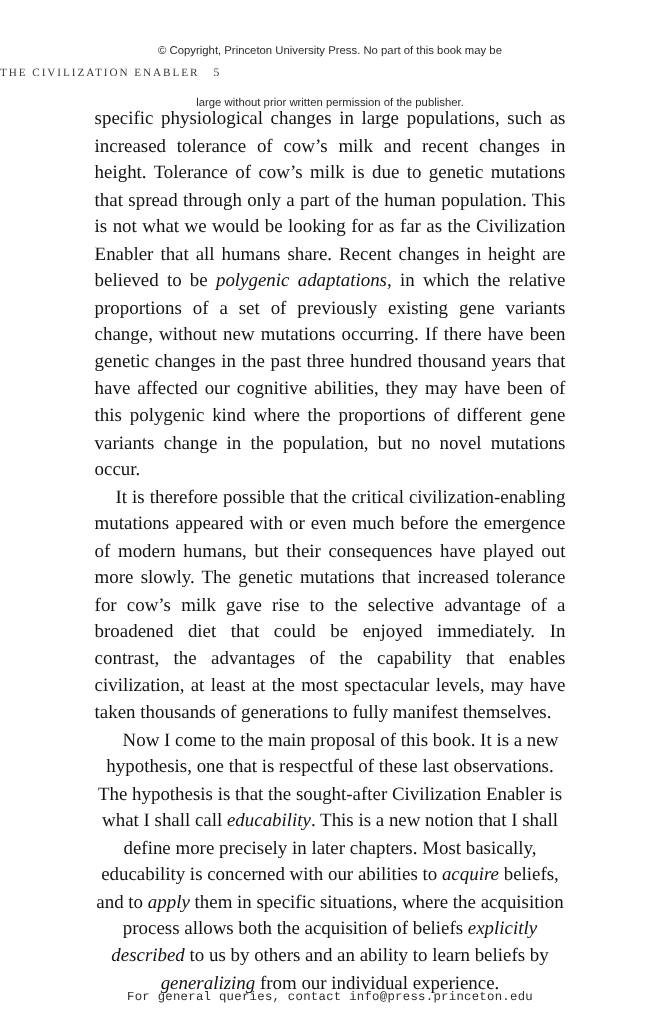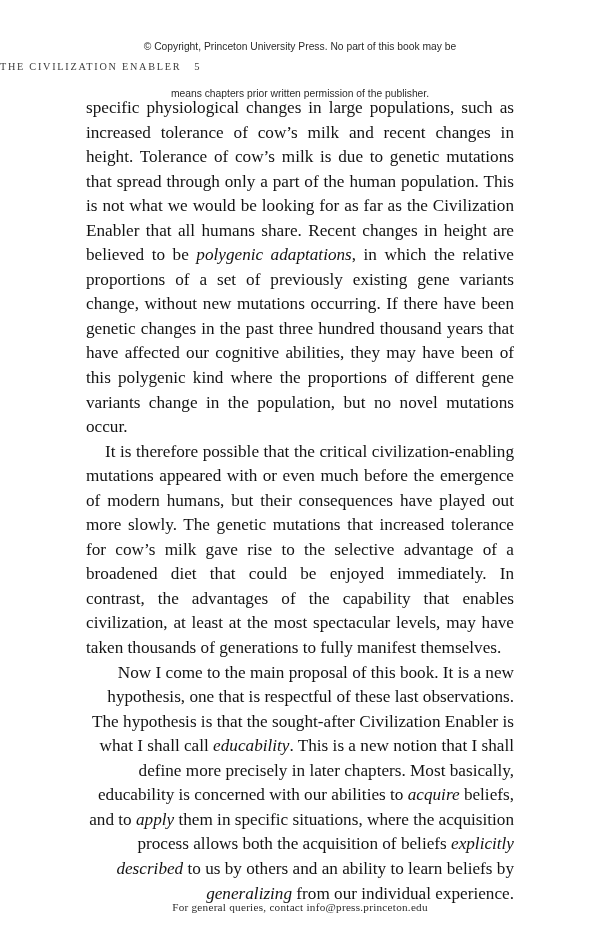--- a/index.html
+++ b/index.html
@@ -72,47 +72,47 @@
     hyphens: manual;
   }
   .body-text p {
     margin: 0;
     text-indent: 0;
   }
   .body-text p.indent {
     text-indent: 19px;
   }
   .body-text p:last-child {
-    text-align: right;
+    text-align: center;
   }
   .body-text em {
     font-style: italic;
   }
 
   
   .footer-note {
     position: absolute;
     top: 901px;
     left: 0;
     width: 600px;
     text-align: center;
-    font-family: Liberation Serif, serif;
+    font-family: Liberation Mono, monospace;
     font-size: 11.2px;
     color: #2b2b2b;
     letter-spacing: 0.25px;
   }
 </style>
 </head>
 <body>
 
 <div class="page">
 
   <div class="copyright-notice">
     <span class="cline">© Copyright, Princeton University Press. No part of this book may be</span>
-    <span class="cline">means chapters prior written permission of the publisher.</span>
+    <span class="cline">large without prior written permission of the publisher.</span>
   </div>
 
   <div class="running-head">
     <span class="rh-title">THE CIVILIZATION ENABLER</span><span class="rh-folio">5</span>
   </div>
 
   <div class="body-text">
 
     <p><span>specific physiological changes in large populations, such as increased tolerance of cow’s milk and recent changes in height. Tolerance of cow’s milk is due to genetic mutations that spread through only a part of the human population. This is not what we would be looking for as far as the Civilization Enabler that all humans share. Recent changes in height are believed to be </span><em>polygenic adaptations</em><span>, in which the relative proportions of a set of previously existing gene variants change, without new mutations occurring. If there have been genetic changes in the past three hundred thousand years that have affected our cognitive abilities, they may have been of this polygenic kind where the proportions of different gene variants change in the population, but no novel mutations occur.</span></p>
 

